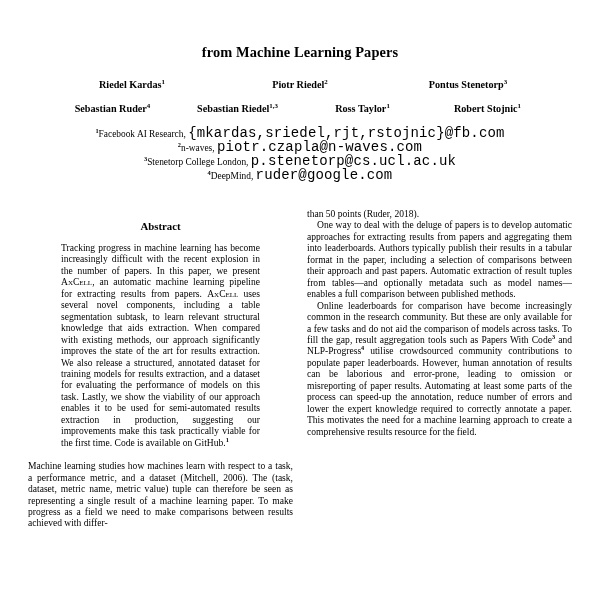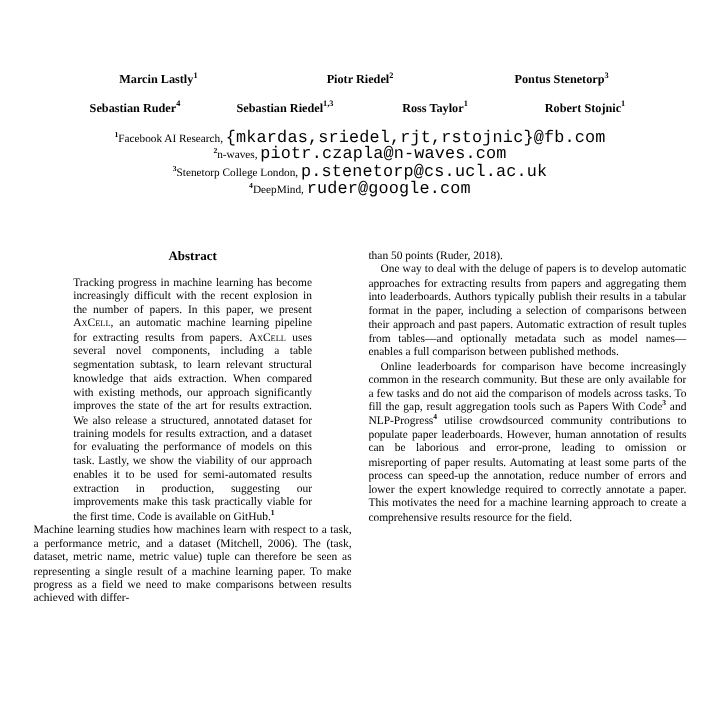--- a/index.html
+++ b/index.html
@@ -105,21 +105,21 @@
 
   .section-heading {
     font-size: 10.8px;
     font-weight: bold;
     text-align: center;
     margin: 0 0 9px 0;
     line-height: 13px;
   }
   .abstract-body {
     width: 199px;
-    margin: 0 auto;
+    margin: 12px auto;
   }
   p.para {
     margin: 0;
     font-size: 9.55px;
     line-height: 11.45px;
     text-align: justify;
     text-justify: inter-word;
     hyphens: none;
   }
   p.para.indent {
@@ -145,27 +145,28 @@
     line-height: 0;
   }
 </style>
 </head>
 <body>
 
 <div class="page">
 
   <div class="title-block">
     <h1 class="paper-title">
+      <span class="title-line2">from Machine Learning Papers</span>
     </h1>
   </div>
 
   <div class="authors">
 
     <div class="author-row row1">
-      <span class="author"><span>Marcin Lastly</span><sup>1</sup></span>
+      <span class="author"><span>Riedel Kardas</span><sup>1</sup></span>
       <span class="author"><span>Piotr Riedel</span><sup>2</sup></span>
       <span class="author"><span>Pontus Stenetorp</span><sup>3</sup></span>
     </div>
 
     <div class="author-row row2">
       <span class="author"><span>Sebastian Ruder</span><sup>4</sup></span>
       <span class="author"><span>Sebastian Riedel</span><sup>1,3</sup></span>
       <span class="author"><span>Ross Taylor</span><sup>1</sup></span>
       <span class="author"><span>Robert Stojnic</span><sup>1</sup></span>
     </div>

